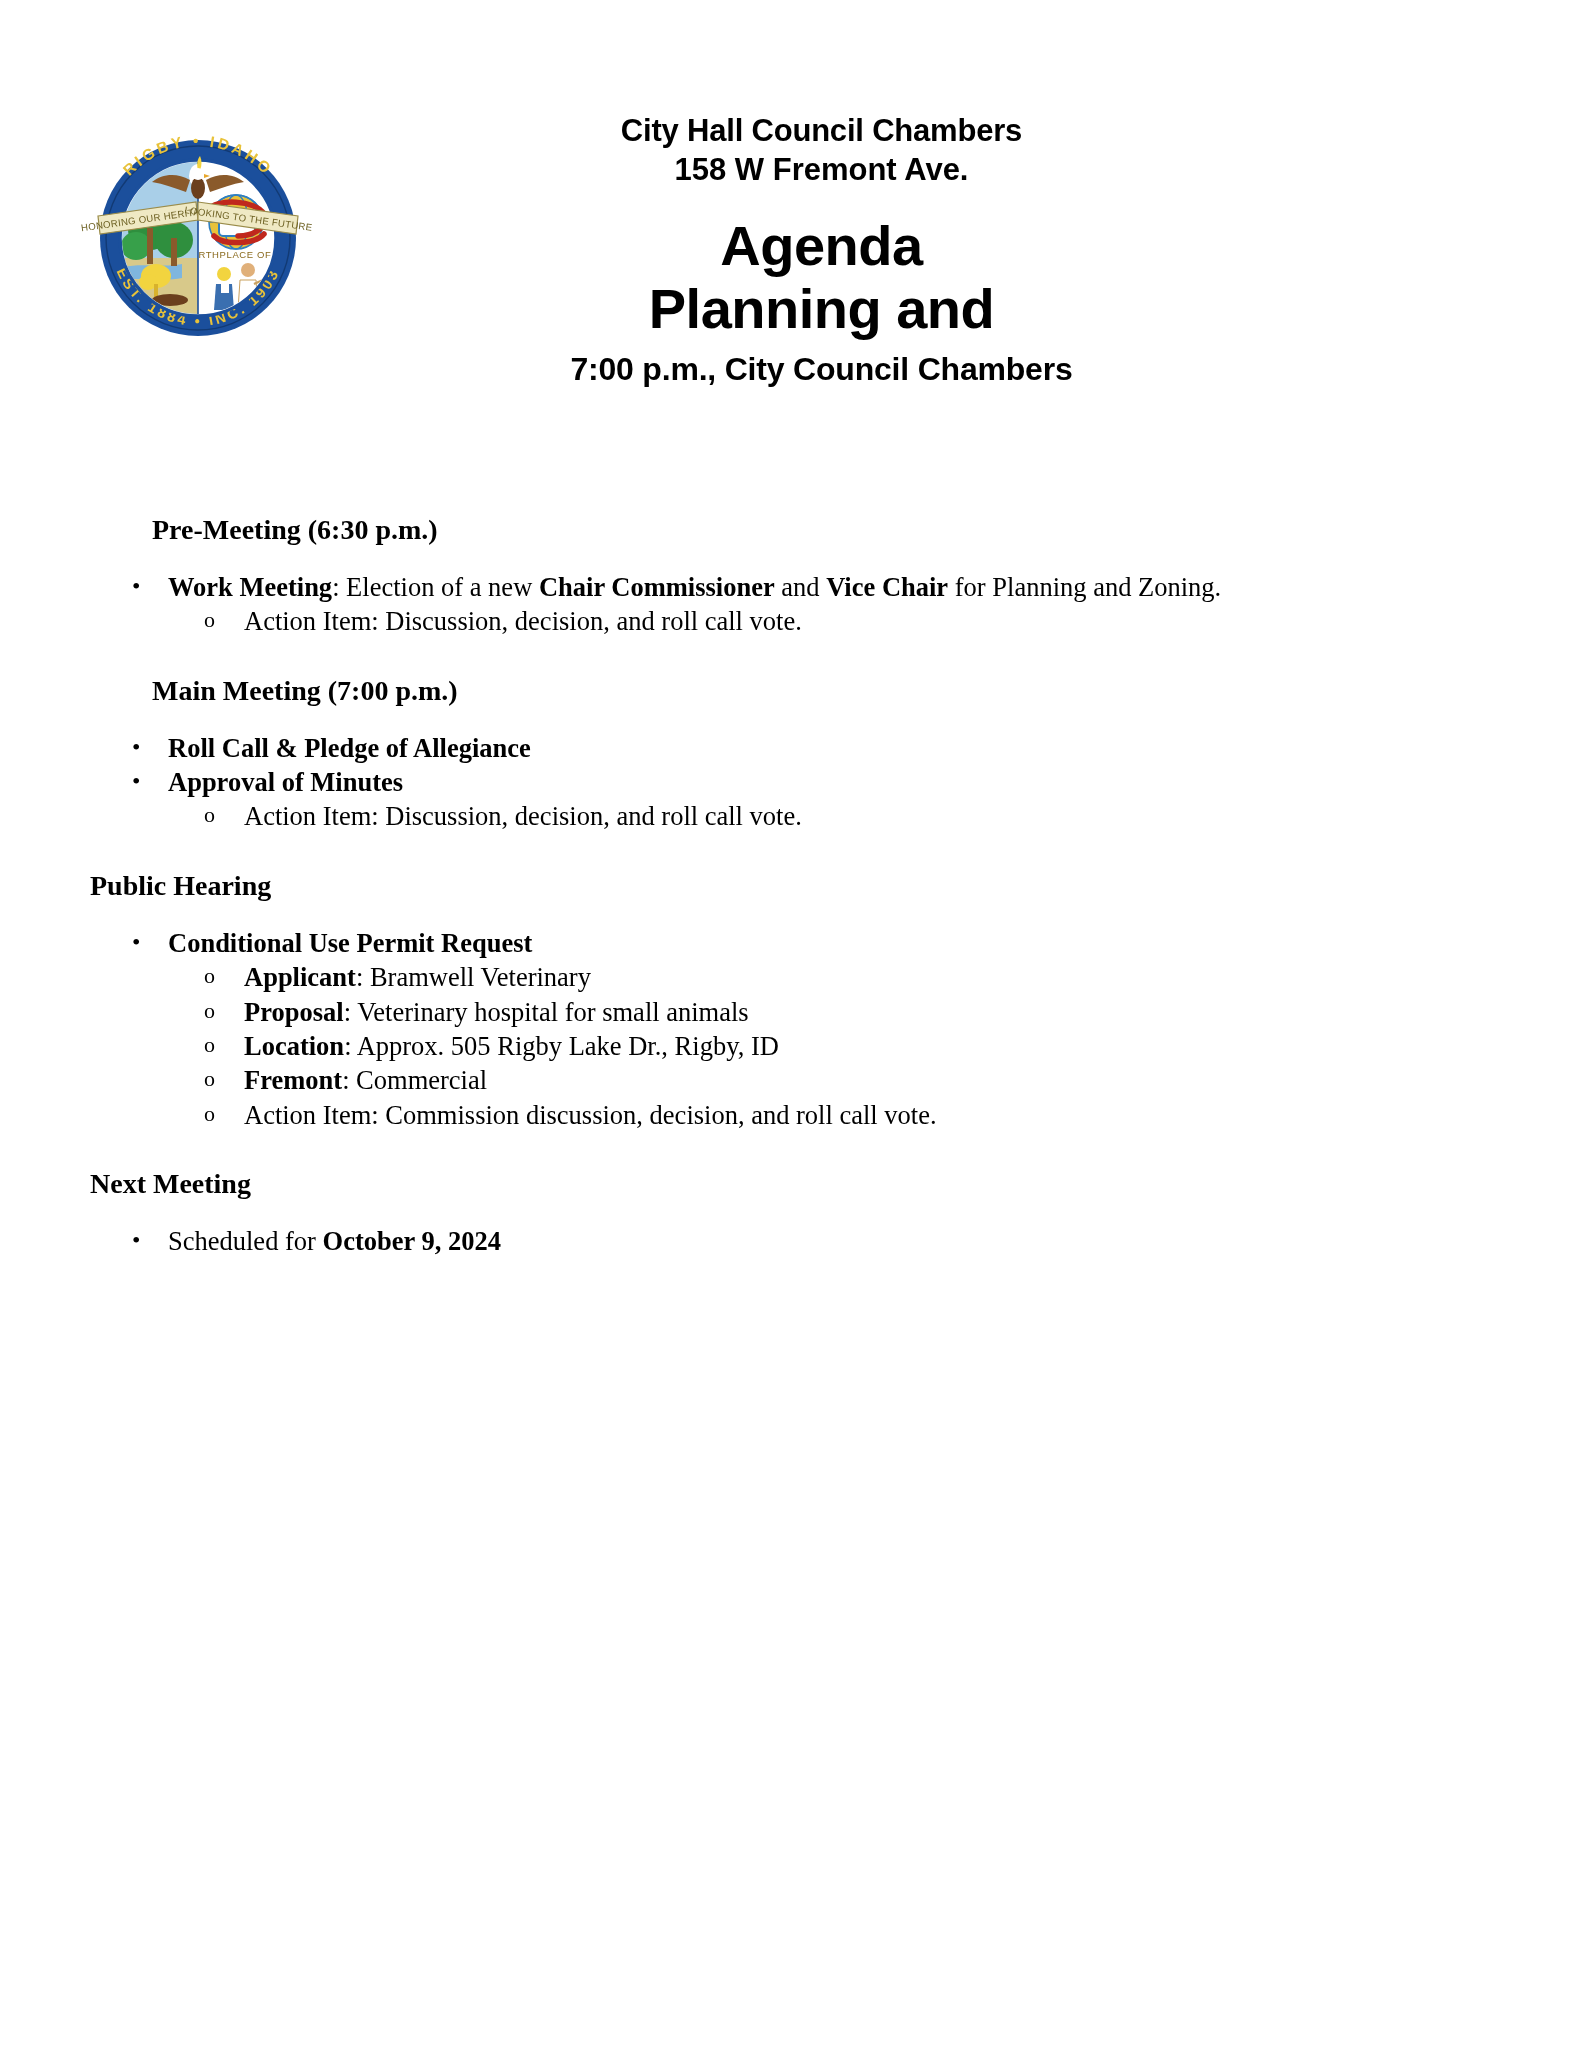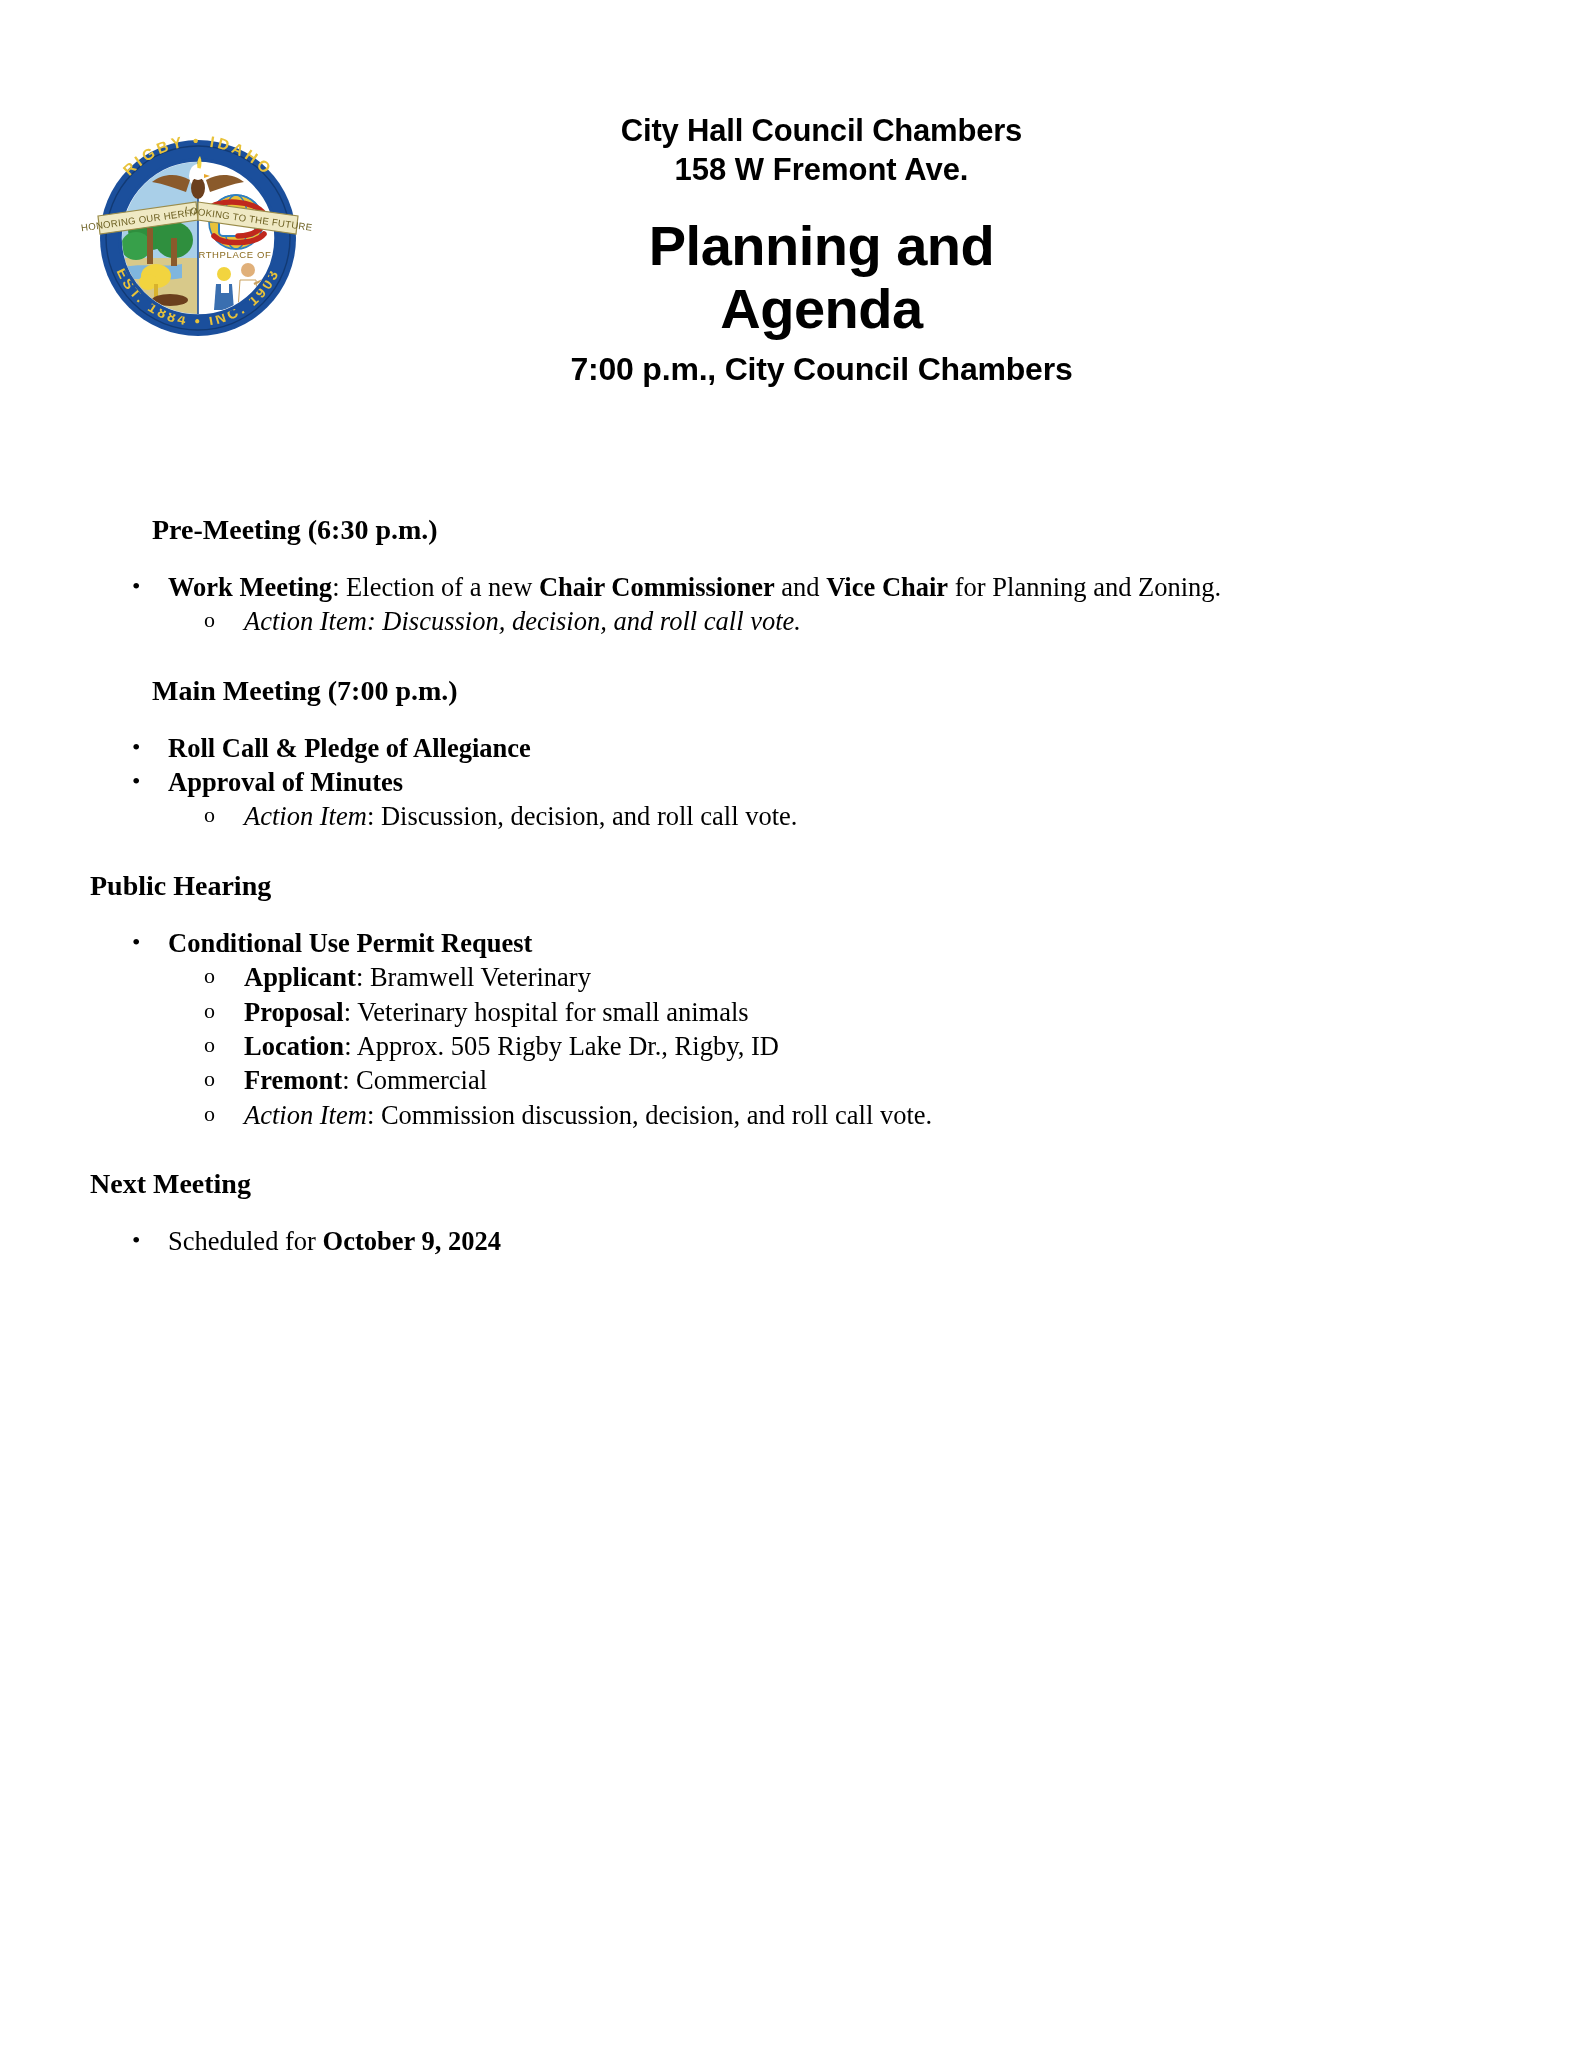--- a/index.html
+++ b/index.html
@@ -127,21 +127,21 @@
   ul.lvl2 > li > .marker2 {
     position: absolute;
     left: 36px;
     top: 1px;
     font-size: 22px;
     font-family: "Liberation Serif", serif;
     line-height: 1.35;
   }
 
   b, .b { font-weight: bold; }
-  i, .i { font-style: italic; }
+  i, .i { }
 </style>
 </head>
 <body>
 
 <div class="page">
 
   <div class="header">
 
     <div class="seal">
       <svg viewBox="0 0 240 240" width="240" height="240" xmlns="http://www.w3.org/2000/svg">
@@ -234,22 +234,22 @@
           <text x="170" y="104" font-family="Liberation Sans, sans-serif" font-size="9.6" fill="#6e6224" text-anchor="middle" transform="rotate(8 170 104)" letter-spacing="0.3">LOOKING TO THE FUTURE</text>
         </g>
       </svg>
     </div>
 
     <div class="header-text">
       <div class="hdr-line">City Hall Council Chambers</div>
       <div class="hdr-line-plain">158 W Fremont Ave.</div>
 
       <div class="main-title">
+        <div>Agenda</div>
         <div>Planning and</div>
-        <div>Agenda</div>
       </div>
 
       <div class="time-line">7:00 p.m., City Council Chambers</div>
     </div>
   </div>
 
   <div class="body-content">
 
     <div class="spacer-lg"></div>
 

